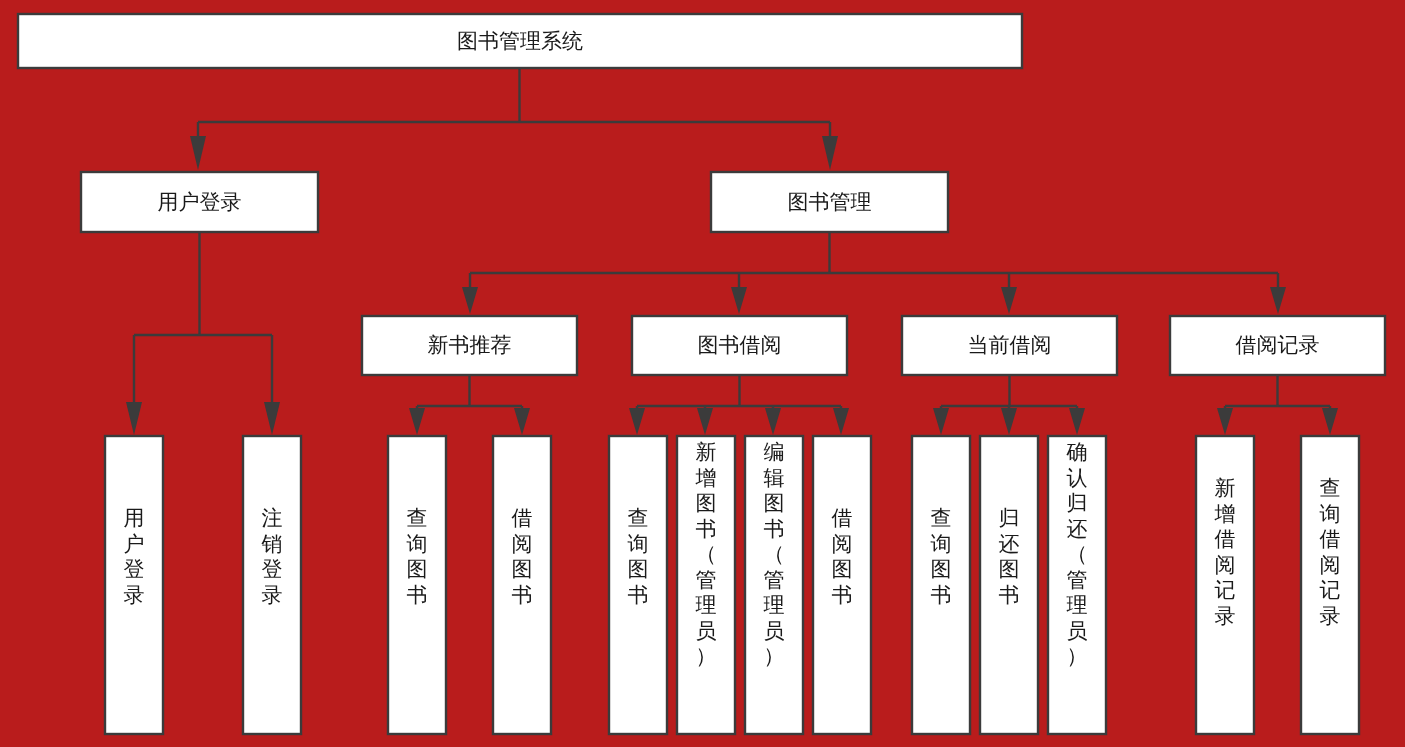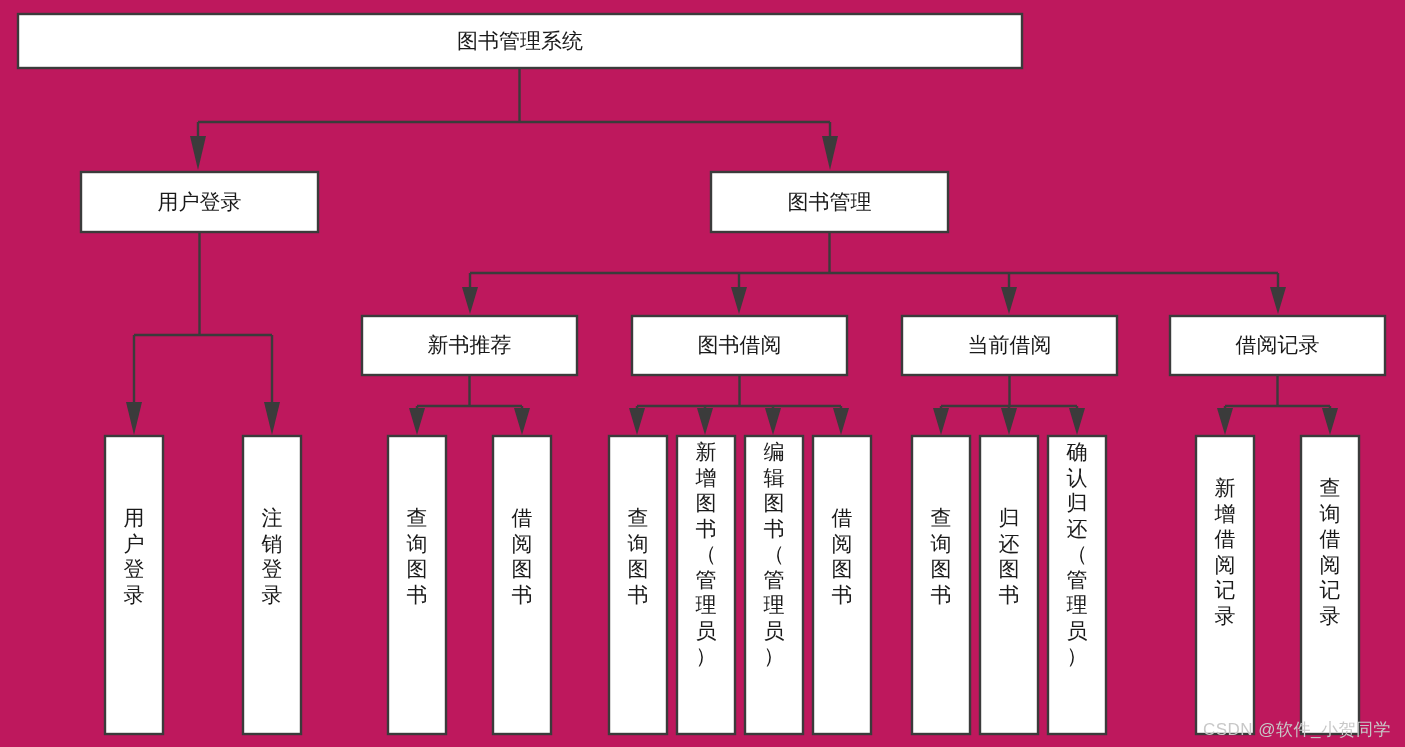--- a/index.html
+++ b/index.html
@@ -10,21 +10,21 @@
   body {
     width: 1405px;
     height: 747px;
     font-family: "Liberation Sans", "DejaVu Sans", sans-serif;
     overflow: hidden;
   }
   #diagram-root {
     position: relative;
     width: 1405px;
     height: 747px;
-    background: #be185d;
+    background: #b91c1c;
   }
   svg#flow-svg {
     position: absolute;
     left: 0;
     top: 0;
     width: 1405px;
     height: 747px;
   }
   .node-box {
     fill: #ffffff;
@@ -213,14 +213,13 @@
     <g>
       <rect class="node-box" x="1196" y="436" width="58" height="298"></rect>
       <text class="node-label-vert" x="1225" y="495"><tspan x="1225" y="495">新</tspan><tspan x="1225" y="520.5">增</tspan><tspan x="1225" y="546">借</tspan><tspan x="1225" y="571.5">阅</tspan><tspan x="1225" y="597">记</tspan><tspan x="1225" y="622.5">录</tspan></text>
     </g>
     <g>
       <rect class="node-box" x="1301" y="436" width="58" height="298"></rect>
       <text class="node-label-vert" x="1330" y="495"><tspan x="1330" y="495">查</tspan><tspan x="1330" y="520.5">询</tspan><tspan x="1330" y="546">借</tspan><tspan x="1330" y="571.5">阅</tspan><tspan x="1330" y="597">记</tspan><tspan x="1330" y="622.5">录</tspan></text>
     </g>
   </svg>
 
-  <div class="watermark">CSDN @软件_小贺同学</div>
 </div>
 
 </body></html>

